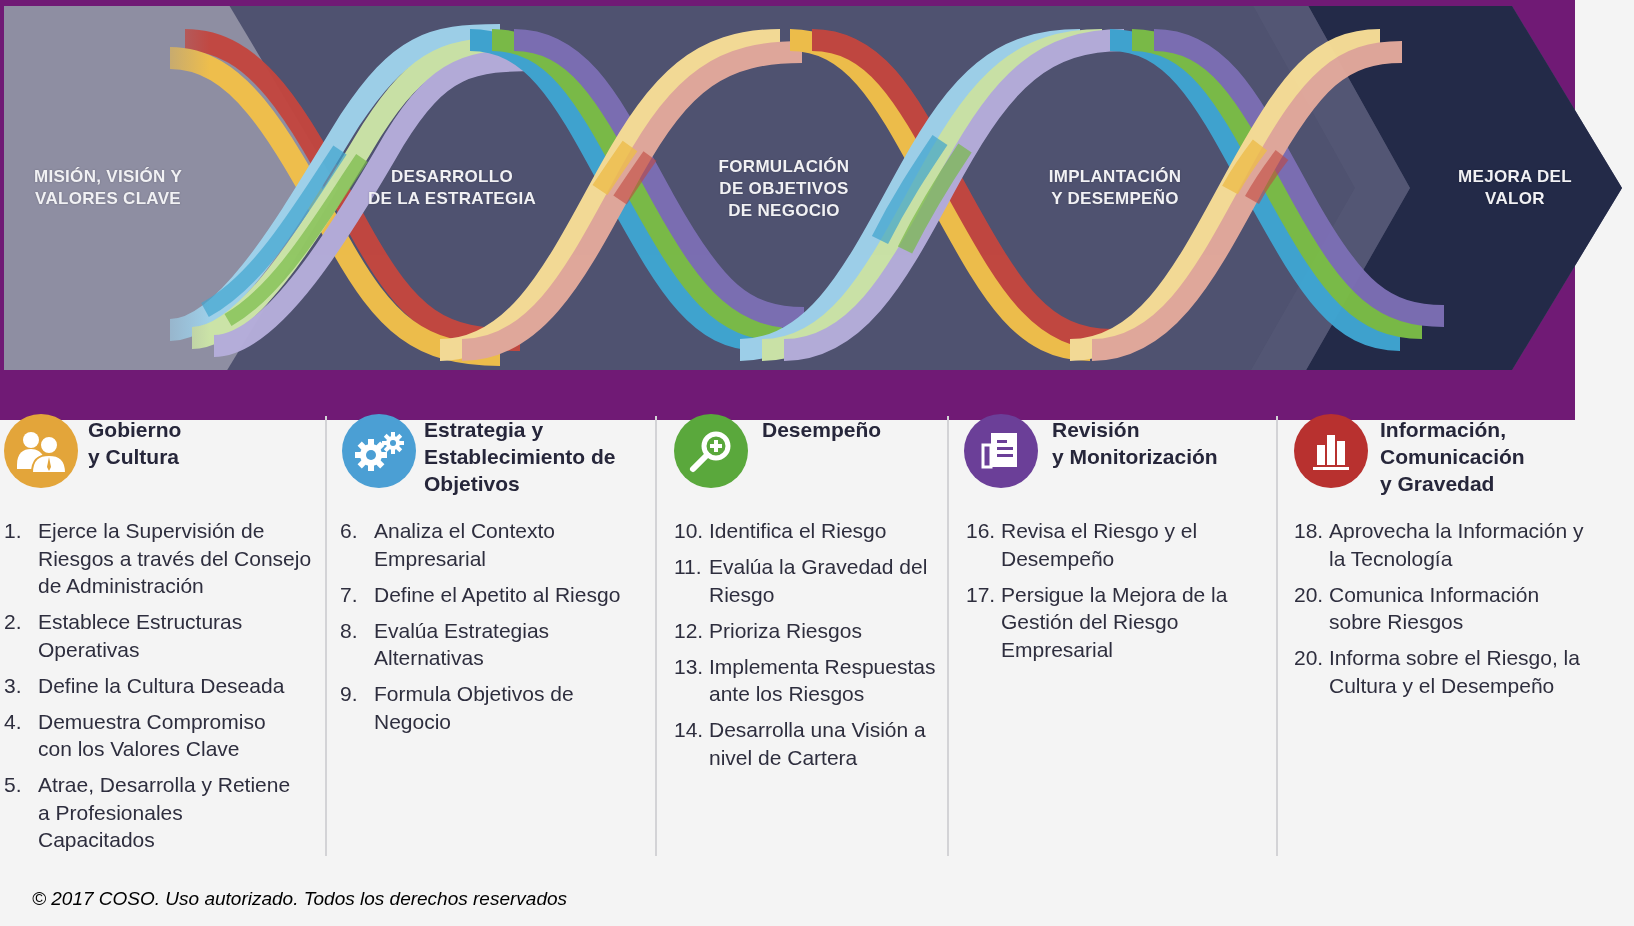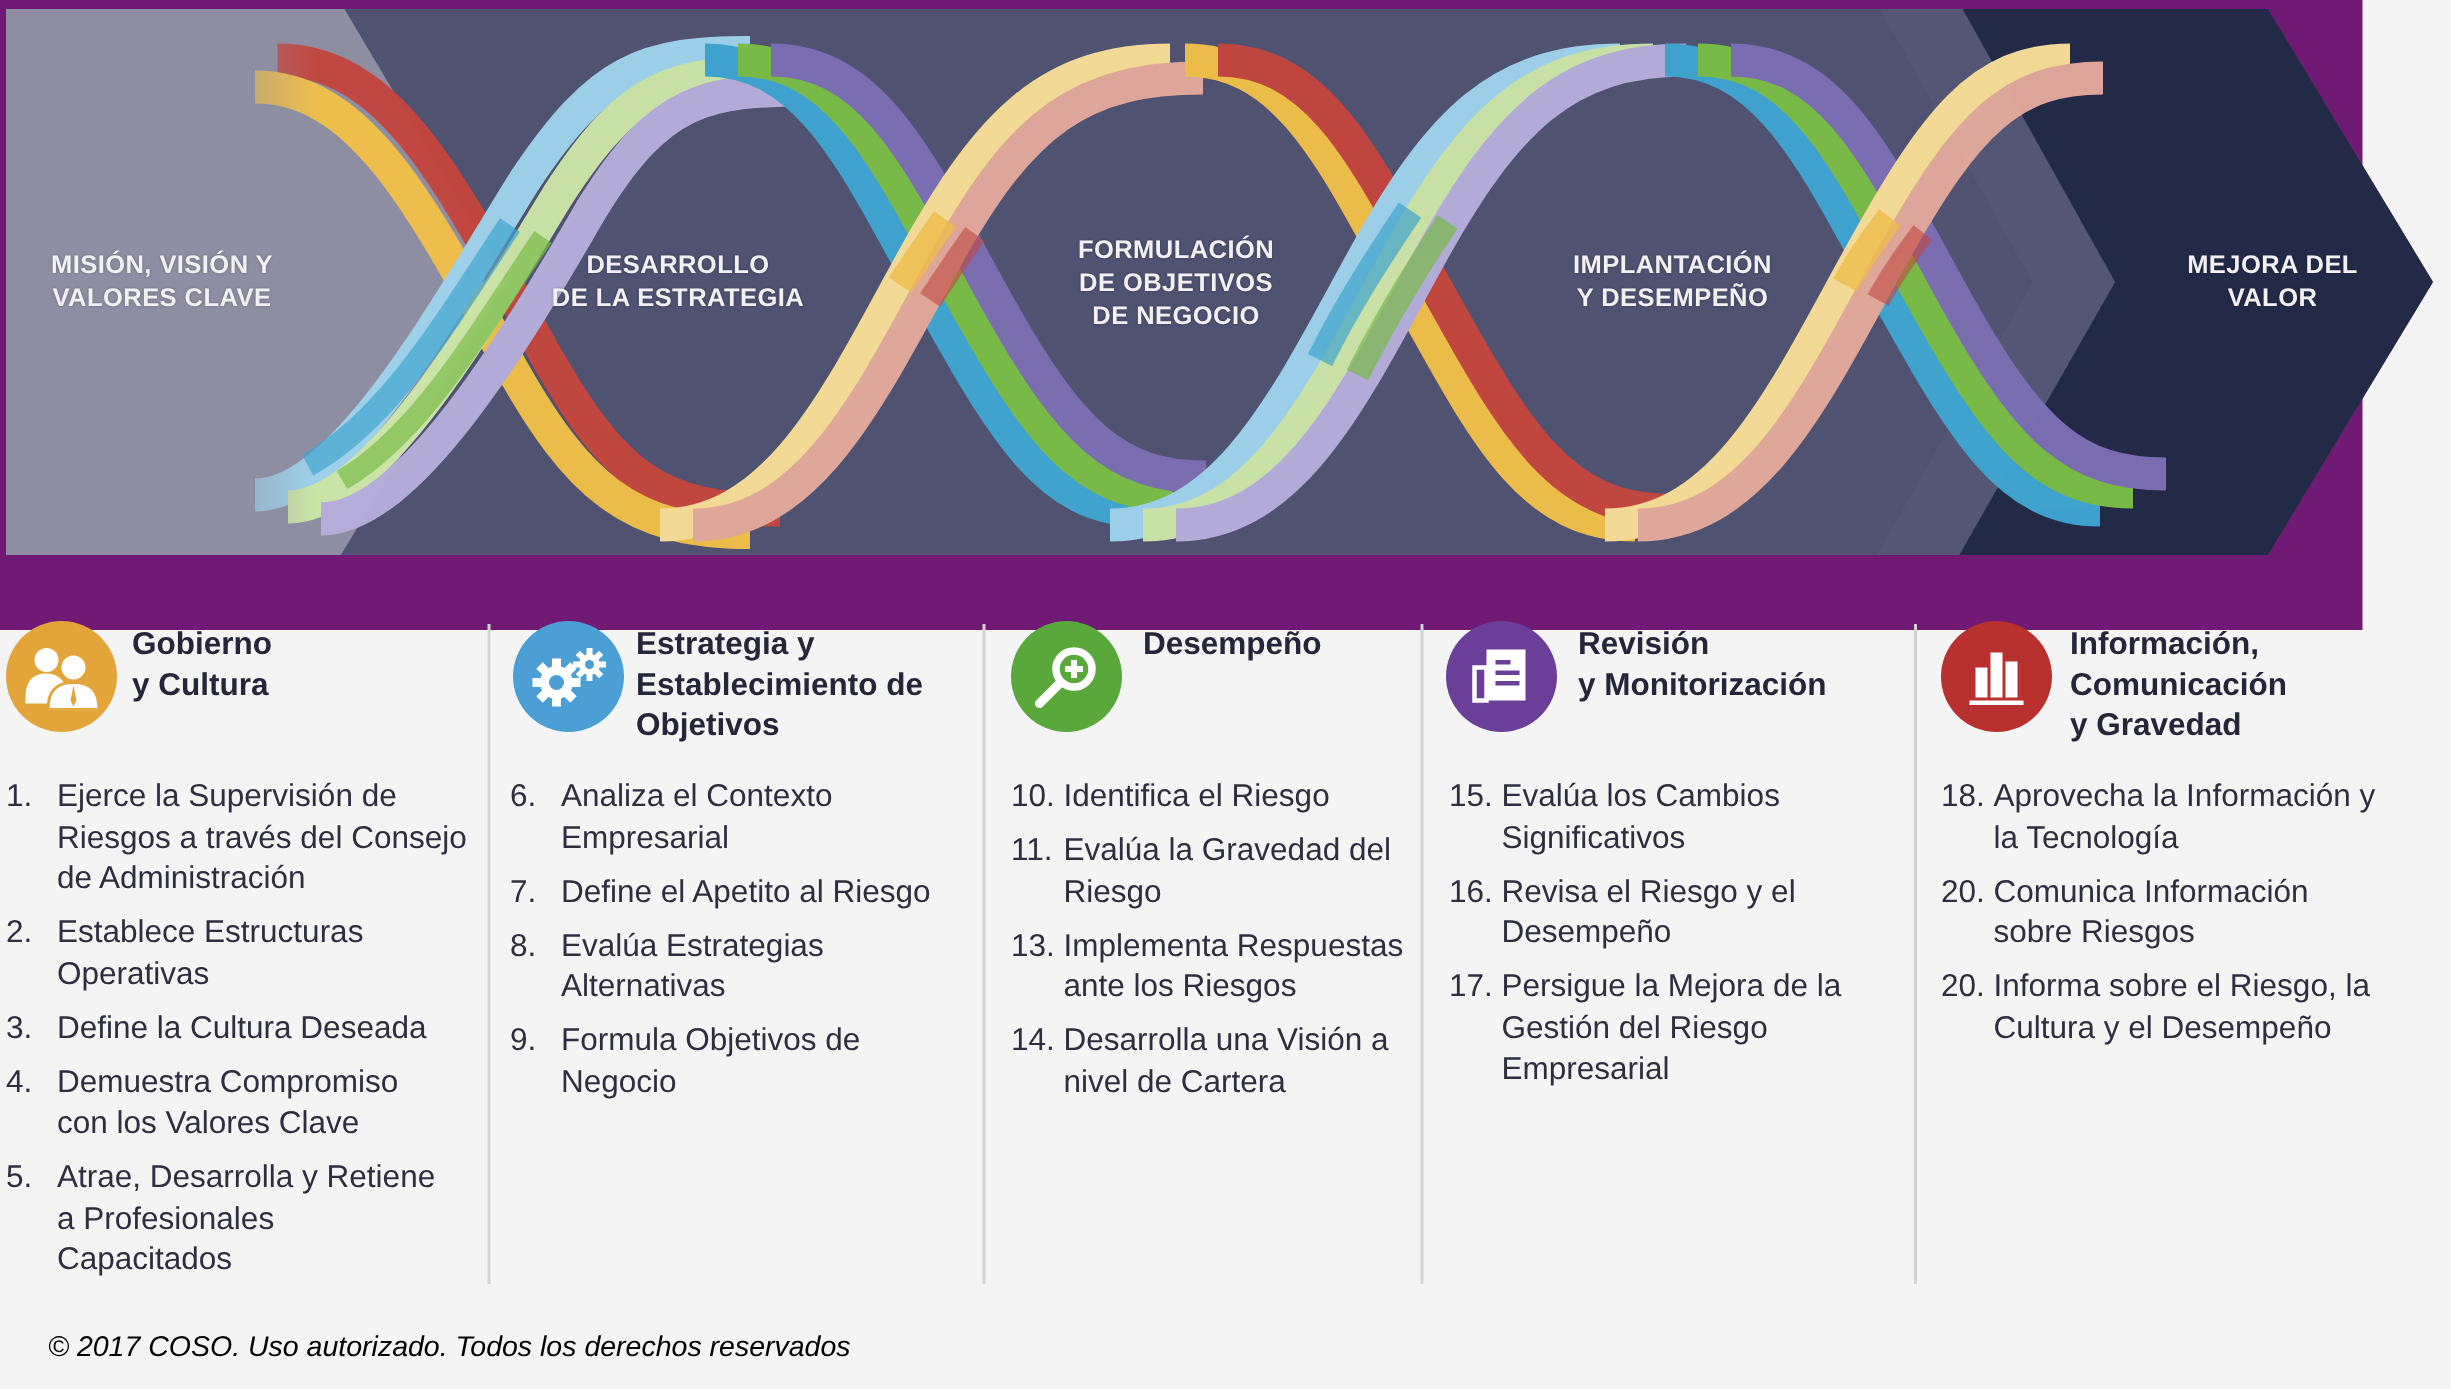--- a/index.html
+++ b/index.html
@@ -247,20 +247,24 @@
     <ul class="items" style="left:14px; top:107px; width:280px;">
       <li class="item">
           <span class="num">10.</span>
           <span class="txt" style="padding-left:35px;">Identifica el Riesgo</span>
         </li>
       <li class="item">
           <span class="num">11.</span>
           <span class="txt" style="padding-left:35px;">Evalúa la Gravedad del Riesgo</span>
         </li>
       <li class="item">
+          <span class="num">12.</span>
+          <span class="txt" style="padding-left:35px;">Prioriza Riesgos</span>
+        </li>
+      <li class="item">
           <span class="num">13.</span>
           <span class="txt" style="padding-left:35px;">Implementa Respuestas ante los Riesgos</span>
         </li>
       <li class="item">
           <span class="num">14.</span>
           <span class="txt" style="padding-left:35px;">Desarrolla una Visión a nivel de Cartera</span>
         </li>
     </ul>
   </div>
   <div class="divider" style="left:947px;"></div>
@@ -274,24 +278,20 @@
         <rect x="18" y="18" width="16" height="3" fill="#6b3f98"></rect>
         <rect x="18" y="25" width="16" height="3" fill="#6b3f98"></rect>
       </svg>
     </div>
     <div class="col-title" style="left:100px;">
       <div>Revisión</div>
       <div>y Monitorización</div>
     </div>
     <ul class="items" style="left:14px; top:107px; width:300px;">
       <li class="item">
-          <span class="num">15.</span>
-          <span class="txt" style="padding-left:35px; padding-right:30px;">Evalúa los Cambios Significativos</span>
-        </li>
-      <li class="item">
           <span class="num">16.</span>
           <span class="txt" style="padding-left:35px; padding-right:30px;">Revisa el Riesgo y el Desempeño</span>
         </li>
       <li class="item">
           <span class="num">17.</span>
           <span class="txt" style="padding-left:35px;">Persigue la Mejora de la Gestión del Riesgo Empresarial</span>
         </li>
     </ul>
   </div>
   <div class="divider" style="left:1276px;"></div>

